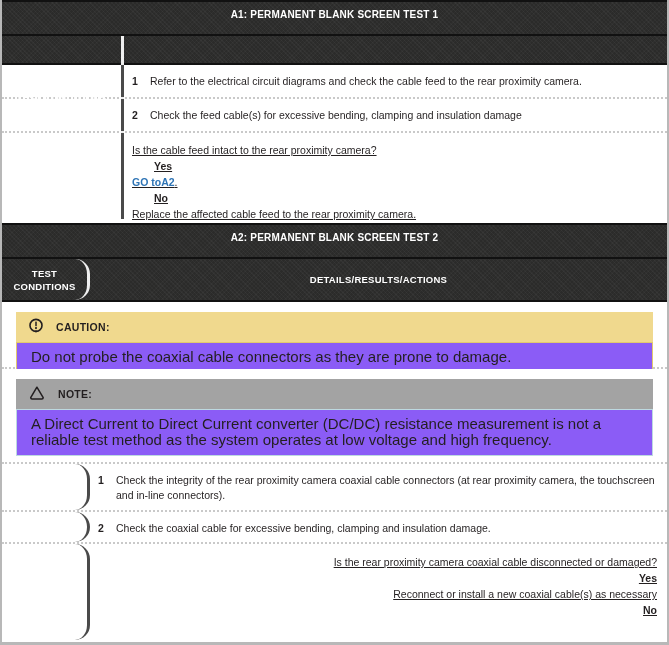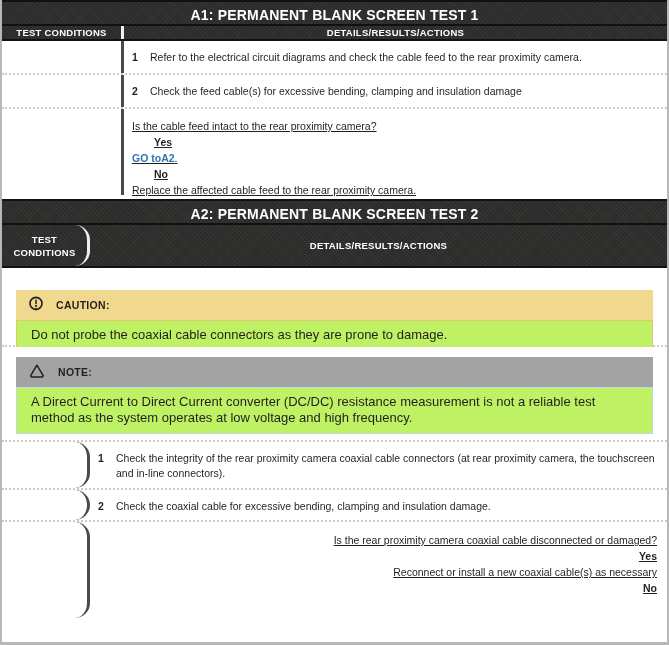--- a/index.html
+++ b/index.html
@@ -26,24 +26,24 @@
   }
 
   
   .sec-header {
     background: #2b2b2a;
     background-image:
       repeating-linear-gradient(45deg, rgba(255,255,255,.035) 0 1px, rgba(0,0,0,0) 1px 3px),
       repeating-linear-gradient(-45deg, rgba(255,255,255,.025) 0 1px, rgba(0,0,0,0) 1px 3px);
     color: #ffffff;
     text-align: center;
-    font-size: 14px;
+    font-size: 10px;
     font-weight: bold;
     letter-spacing: .2px;
-    height: 26px;
+    height: 36px;
     line-height: 26px;
     border-top: 2px solid #111;
     border-bottom: 2px solid #111;
     box-sizing: border-box;
   }
 
   .col-header {
     display: flex;
     background: #2b2b2a;
     background-image:
@@ -120,43 +120,43 @@
     align-items: center;
     gap: 12px;
     padding: 5px 12px;
     font-size: 10.5px;
     font-weight: bold;
     letter-spacing: .3px;
     box-sizing: border-box;
     height: 30px;
   }
   .adm-body {
-    font-size: 13px;
+    font-size: 15px;
     line-height: 16px;
     padding: 6px 12px 7px 14px;
     box-sizing: border-box;
-    background: #bef264;
+    background: #8b5cf6;
   }
   .adm.caution .adm-head { background: #f0d98e; color: #231f20; }
   .adm.caution .adm-body { border: 1px solid #e2c96f; }
   .adm.note .adm-head { background: #a3a3a3; color: #231f20; }
   .adm.note .adm-body { border: 1px solid #bdd9e0; }
 
   .ic { flex: 0 0 auto; display: block; }
 </style>
 </head>
 <body>
 
 <div class="page">
 
   <div class="table t1">
 
     <div class="sec-header">A1: PERMANENT BLANK SCREEN TEST 1</div>
 
-    <div class="col-header" style="height:15px;">
+    <div class="col-header" style="height:29px;flex-direction:column;">
       <div class="ch-left">TEST CONDITIONS</div>
       <div class="ch-right" style="flex:1;">DETAILS/RESULTS/ACTIONS</div>
     </div>
 
     <div class="row" style="height:34px;">
       <div class="cell-left"></div>
       <div class="cell-right">
         <div class="step">
           <span class="num">1</span>
           <span class="txt">Refer to the electrical circuit diagrams and check the cable feed to the rear proximity camera.</span>
@@ -193,21 +193,21 @@
     <div class="sec-header">A2: PERMANENT BLANK SCREEN TEST 2</div>
 
     <div class="col-header" style="height:43px;">
       <div class="ch-left" style="flex-direction:column;line-height:13px;">
         <span>TEST</span>
         <span>CONDITIONS</span>
       </div>
       <div class="ch-right" style="flex:1;">DETAILS/RESULTS/ACTIONS</div>
     </div>
 
-    <div class="adm-row" style="height:67px;margin-top:12px;">
+    <div class="adm-row" style="height:67px;">
       <div class="adm caution">
         <div class="adm-head">
           <span class="ic">
             <svg width="16" height="16" viewBox="0 0 16 16">
               <circle cx="8" cy="7.4" r="6" fill="none" stroke="#231f20" stroke-width="1.6"></circle>
               <rect x="7.25" y="3.6" width="1.5" height="4.6" fill="#231f20"></rect>
               <circle cx="8" cy="10.1" r="1.05" fill="#231f20"></circle>
               <path d="M6.6 12.6 h2.8 l-1.4 2.2 z" fill="#231f20"></path>
             </svg>
           </span>

